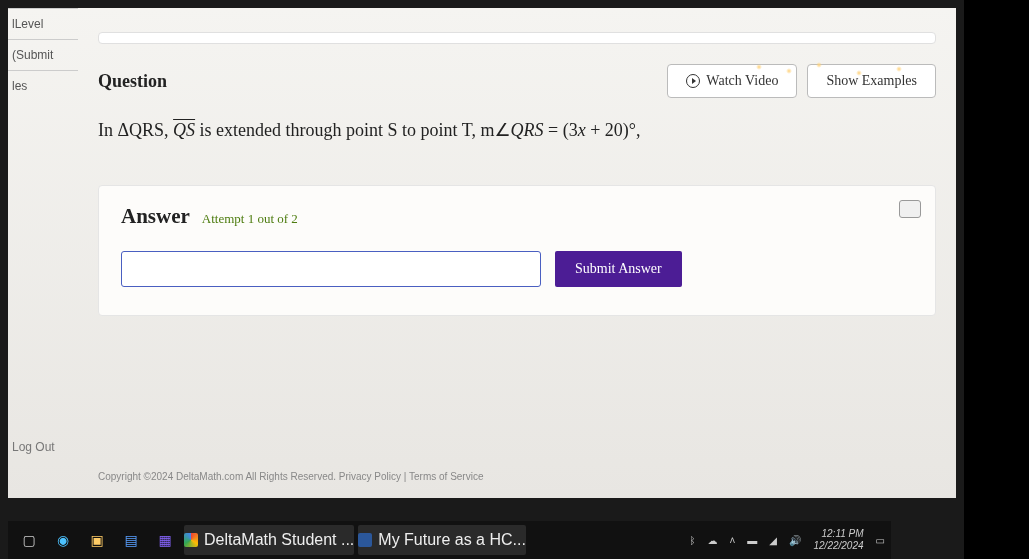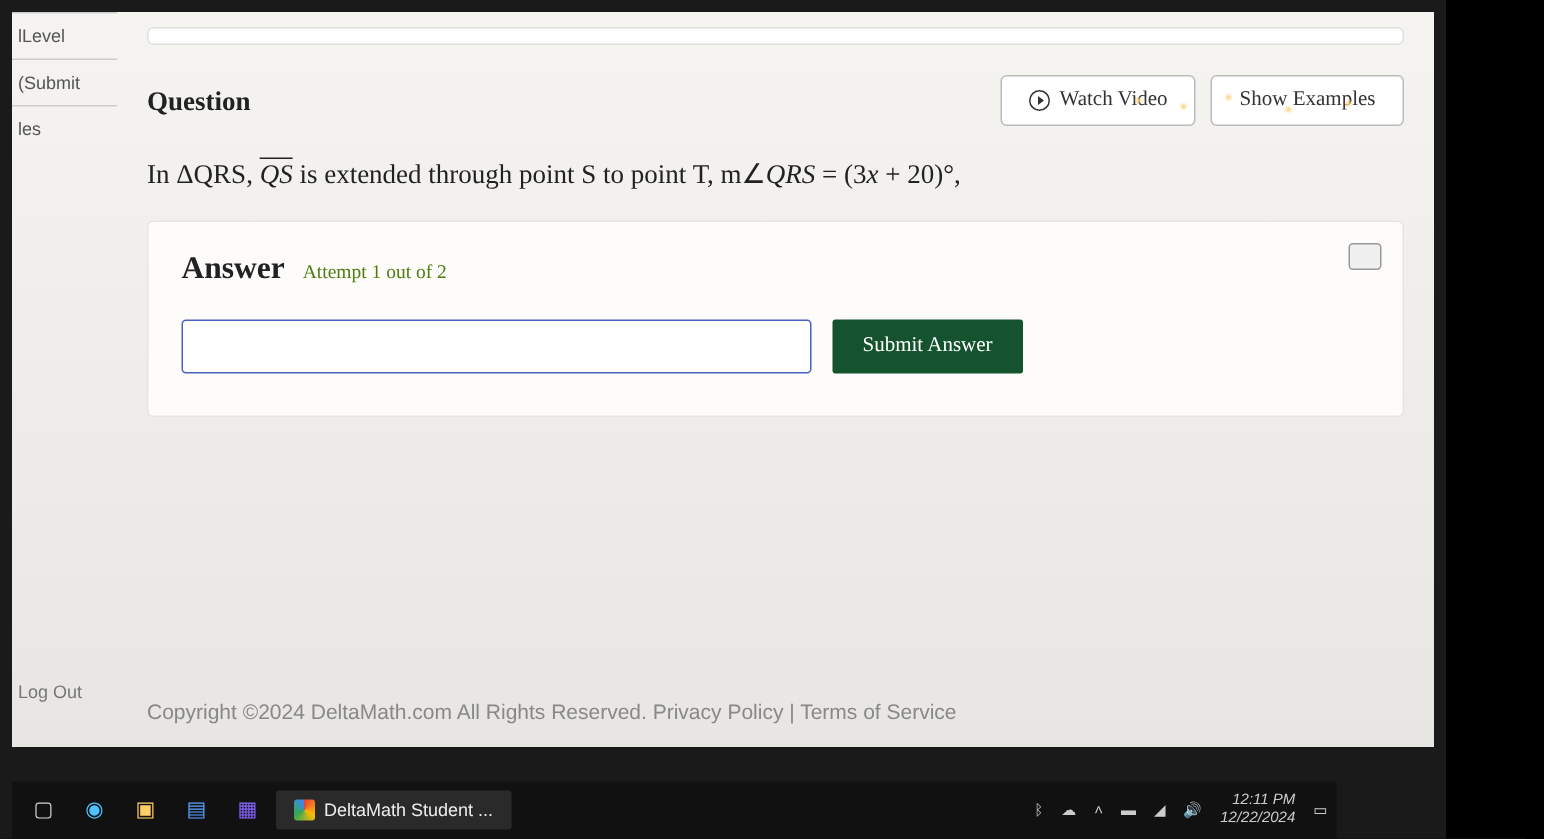--- a/index.html
+++ b/index.html
@@ -27,24 +27,24 @@
     .sidebar {
       position: absolute;
       left: 0; top: 0; bottom: 0;
       width: 70px;
       background: transparent;
       font-family: -apple-system, Arial, sans-serif;
       font-size: 12px;
       color: #555;
     }
     .sidebar-item { padding: 8px 4px; border-top: 1px solid #ccc; }
-    .sidebar-logout { position: absolute; bottom: 30px; left: 4px; color: #777; font-size: 12px; }
+    .sidebar-logout { position: absolute; bottom: 44px; left: 4px; color: #777; font-size: 12px; }
     .content {
       position: absolute;
-      left: 90px; right: 20px; top: 10px;
+      left: 90px; right: 20px; top: 24px;
     }
     .card-top {
       background: #fff;
       border: 1px solid #e0e0e0;
       border-radius: 4px;
       height: 12px;
       margin-bottom: 20px;
     }
     .question-header {
       display: flex;
@@ -85,21 +85,21 @@
       border-left: 4px solid #333;
       border-top: 3px solid transparent;
       border-bottom: 3px solid transparent;
       margin-left: 1px;
     }
     .problem-text {
       font-family: Georgia, 'Times New Roman', serif;
       font-size: 18px;
       line-height: 1.6;
       color: #222;
-      margin-bottom: 16px;
+      margin-bottom: 40px;
     }
     .overline { text-decoration: overline; font-style: italic; }
     .math { font-style: italic; font-family: 'Times New Roman', serif; }
     .answer-card {
       background: #fdfcfa;
       border: 1px solid #e5e5e5;
       border-radius: 4px;
       padding: 18px 22px 28px 22px;
       position: relative;
     }
@@ -119,34 +119,34 @@
     .answer-input {
       flex: 0 0 420px;
       height: 36px;
       border: 1.5px solid #4a5fc1;
       border-radius: 3px;
       background: #fff;
       padding: 0 10px;
       font-size: 15px;
     }
     .submit-btn {
-      background: #14532d;
+      background: #4c1d95;
       color: #fff;
       border: none;
       padding: 10px 20px;
       font-family: Georgia, serif;
       font-size: 14px;
       border-radius: 2px;
       cursor: pointer;
     }
     .footer-text {
       position: absolute;
       bottom: 16px;
       left: 90px;
-      font-size: 14px;
+      font-size: 10px;
       color: #888;
       font-family: Arial, sans-serif;
     }
     .taskbar {
       position: absolute;
       bottom: 0; left: 8px; right: 73px;
       height: 38px;
       background: #111;
       display: flex;
       align-items: center;
@@ -158,22 +158,22 @@
       display: flex;
       align-items: center;
       justify-content: center;
       font-size: 14px;
       color: #ccc;
       cursor: pointer;
     }
     .tb-app {
       background: #2a2a2a;
       color: #eee;
-      font-size: 12px;
-      padding: 6px 12px;
+      font-size: 16px;
+      padding: 6px 0;
       border-radius: 2px;
       display: flex;
       align-items: center;
       gap: 6px;
       font-family: 'Segoe UI', Arial, sans-serif;
       cursor: pointer;
     }
     .tb-app-icon { width: 14px; height: 14px; border-radius: 2px; }
     .tb-right {
       margin-left: auto;
@@ -254,20 +254,24 @@
   <div class="taskbar">
     <div class="tb-icon">▢</div>
     <div class="tb-icon" style="color:#4cc2ff">◉</div>
     <div class="tb-icon" style="color:#ffcc66">▣</div>
     <div class="tb-icon" style="color:#5aa0ff">▤</div>
     <div class="tb-icon" style="color:#8866ff">▦</div>
     <div class="tb-app">
       <span class="tb-app-icon" style="background:conic-gradient(#ea4335,#fbbc05,#34a853,#4285f4)"></span>
       <span>DeltaMath Student ...</span>
     </div>
+    <div class="tb-app">
+      <span class="tb-app-icon" style="background:#2b579a"></span>
+      <span>My Future as a HC...</span>
+    </div>
     <div class="tb-right">
       <span>ᛒ</span>
       <span>☁</span>
       <span>˄</span>
       <span>▬</span>
       <span>◢</span>
       <span>🔊</span>
       <div class="tb-clock">
         <div>12:11 PM</div>
         <div>12/22/2024</div>

